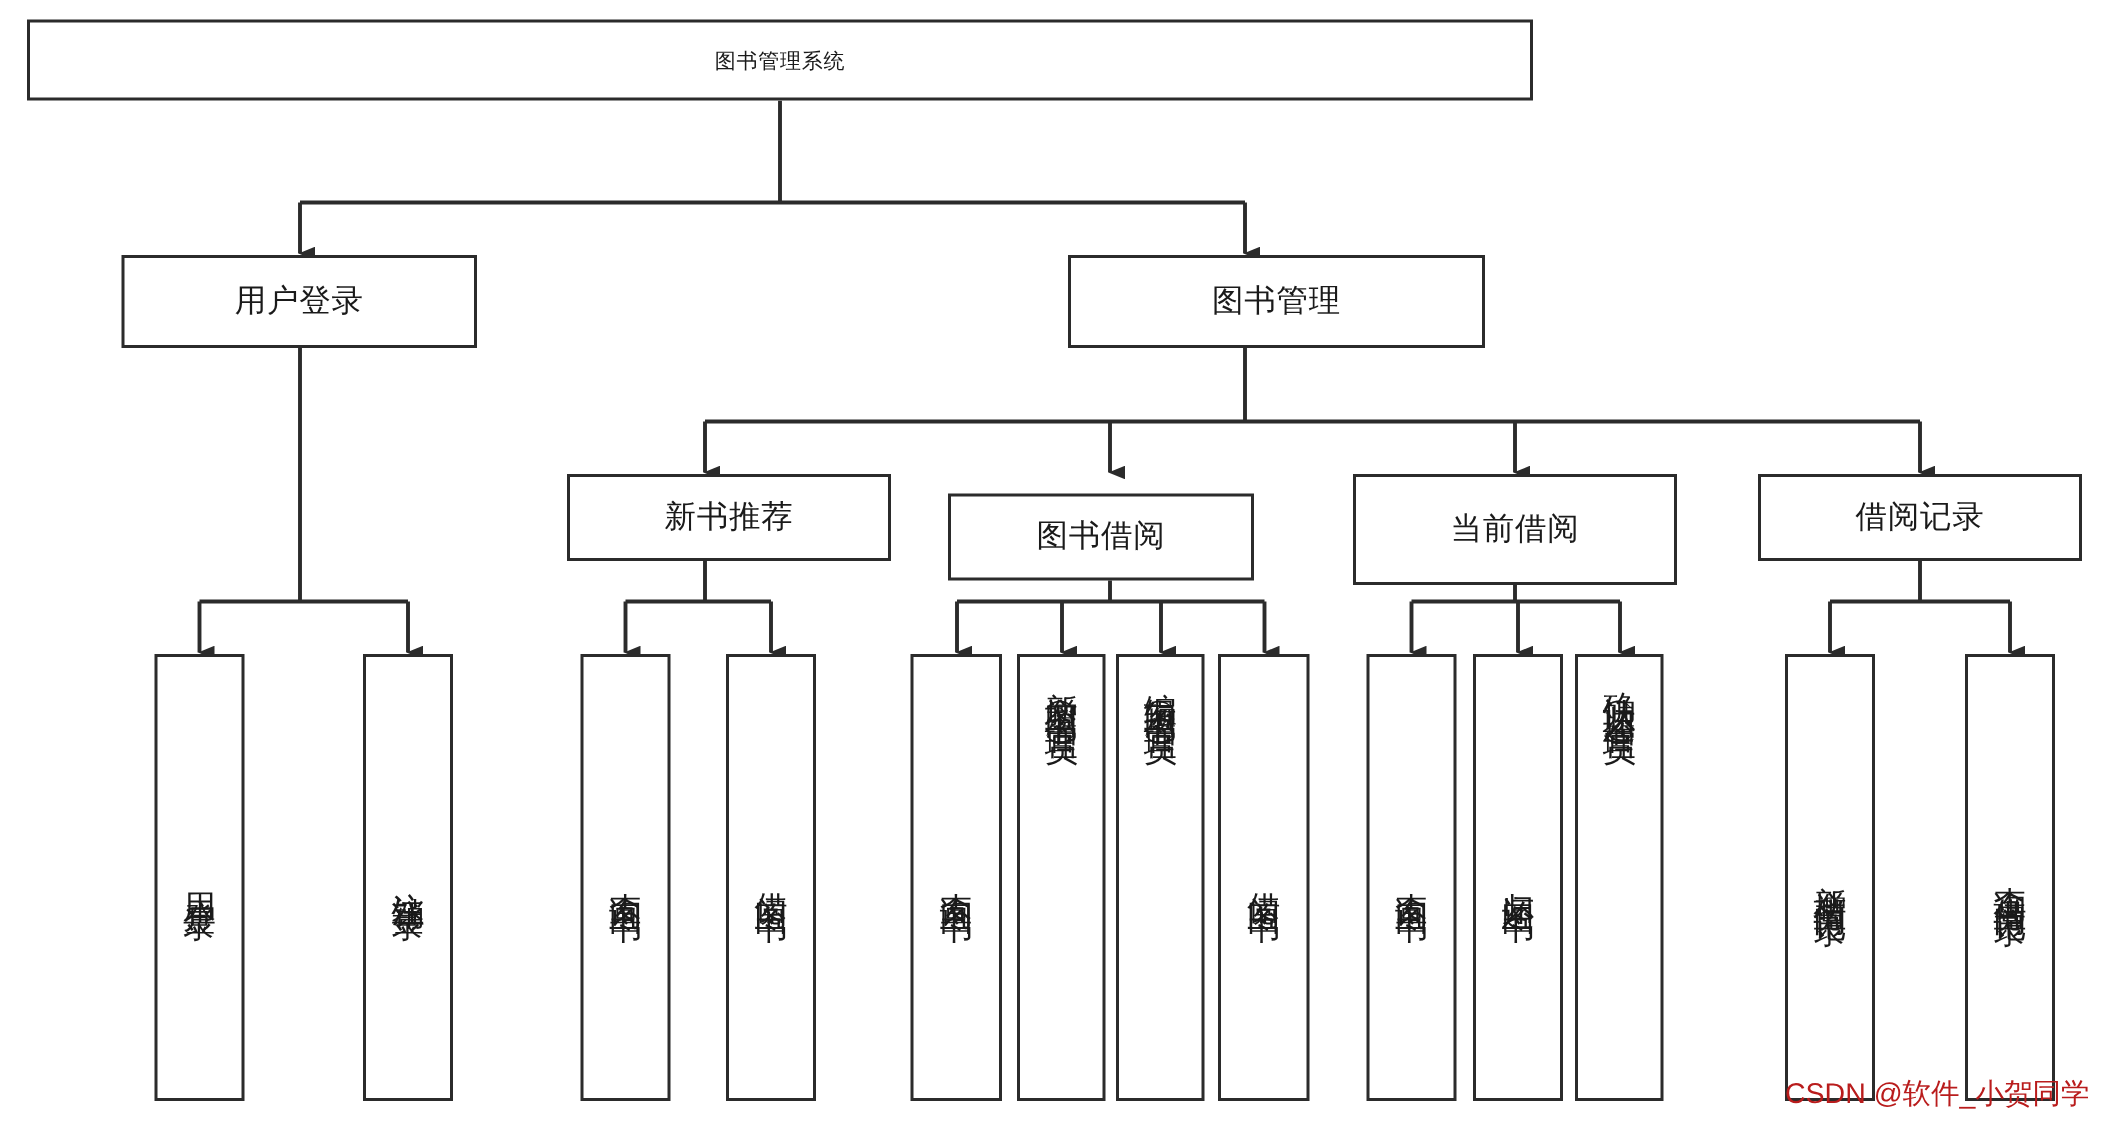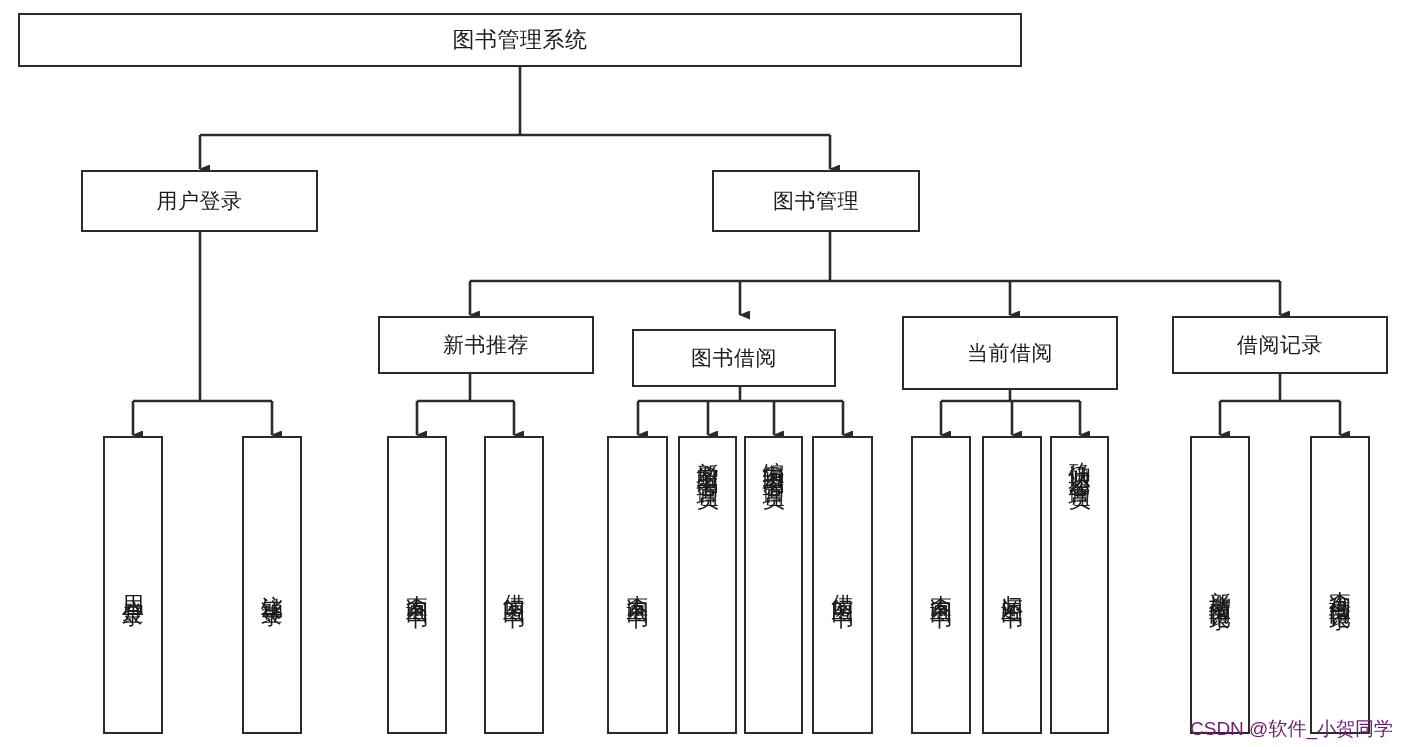--- a/index.html
+++ b/index.html
@@ -40,21 +40,21 @@
     text-align: center;
     line-height: 1.18;
     white-space: nowrap;
   }
   
   .node.horiz .label {
     font-size: 21px;
     letter-spacing: 0.5px;
   }
   .node.root .label {
-    font-size: 22px;
+    font-size: 14px;
   }
   
   .node.leaf {
     align-items: center;
     justify-content: center;
   }
   .node.leaf .label {
     writing-mode: vertical-rl;
     text-orientation: upright;
     font-size: 22px;
@@ -63,21 +63,21 @@
     white-space: normal;
     max-height: 284px;
   }
   
   .node.leaf.topalign {
     align-items: flex-start;
     padding-top: 6px;
   }
   .watermark {
     position: absolute;
-    color: #701a75;
+    color: #b91c1c;
     font-size: 19px;
     white-space: nowrap;
     font-family: "Liberation Sans", "DejaVu Sans", sans-serif;
   }
 </style>
 </head>
 <body>
 
 <div id="canvas">
   <svg class="edges" viewBox="0 0 1405 747">
@@ -123,21 +123,21 @@
       </g>
   </svg>
 
   <div id="node-layer">
       <div class="node horiz root" style="left: 18px; top: 13px; width: 1004px; height: 54px;">
         <span class="label">图书管理系统</span>
       </div>
       <div class="node horiz" style="left: 81px; top: 170px; width: 237px; height: 62px;">
         <span class="label">用户登录</span>
       </div>
-      <div class="node horiz" style="left: 712px; top: 170px; width: 208px; height: 62px;">
+      <div class="node horiz" style="left: 712px; top: 170px; width: 278px; height: 62px;">
         <span class="label">图书管理</span>
       </div>
       <div class="node horiz" style="left: 362px; top: 316px; width: 216px; height: 58px; margin-left: 16px;">
         <span class="label">新书推荐</span>
       </div>
       <div class="node horiz" style="left: 632px; top: 329px; width: 204px; height: 58px;">
         <span class="label">图书借阅</span>
       </div>
       <div class="node horiz" style="left: 902px; top: 316px; width: 216px; height: 74px;">
         <span class="label">当前借阅</span>

